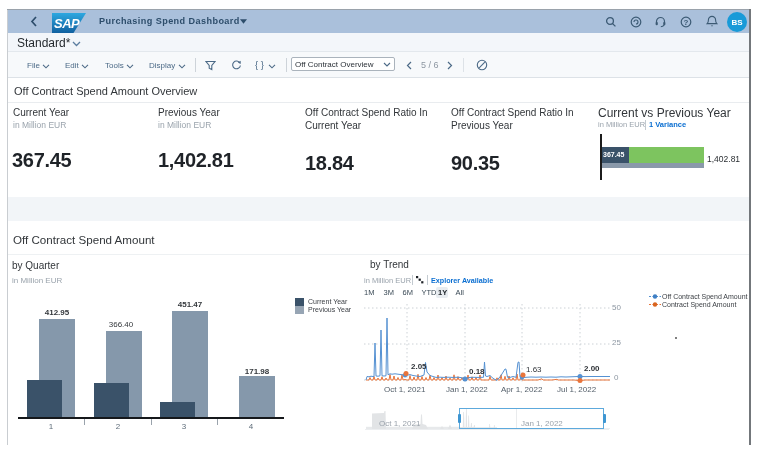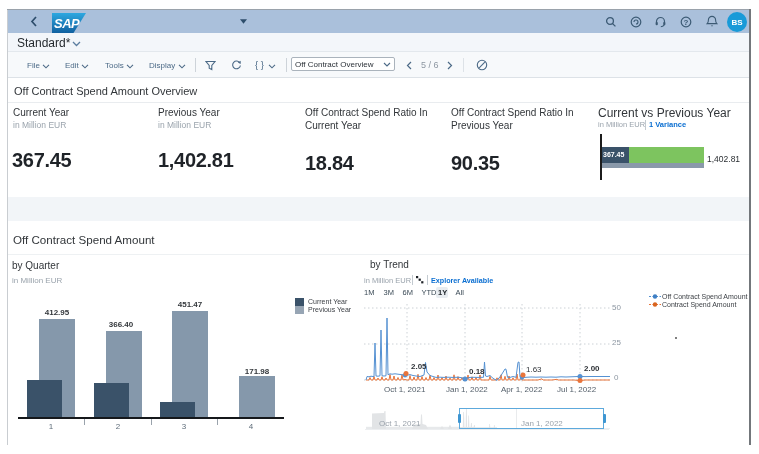--- a/index.html
+++ b/index.html
@@ -24,20 +24,21 @@
 <svg class="abs" style="left:52px;top:13px;" width="34" height="20" viewBox="0 0 34 20">
   <defs>
         <linearGradient id="sapg" x1="0" y1="0" x2="0" y2="1">
     <stop offset="0" stop-color="#2ea8e0"></stop>
           <stop offset="1" stop-color="#1060a0"></stop>
   </linearGradient>
       </defs>
   <path d="M0,0 H34 L21.5,20 H0 Z" fill="url(#sapg)"></path>
   <text x="2" y="15" font-family="Liberation Sans, sans-serif" font-size="13" font-weight="bold" font-style="italic" fill="#fff" letter-spacing="-0.5">SAP</text>
 </svg>
+<div class="t" style="left:99px;top:16px;font-size:9.1px;font-weight:bold;color:#2d4d6b;letter-spacing:0.42px;">Purchasing Spend Dashboard</div>
 <svg class="abs" style="left:240px;top:19px;" width="7" height="5" viewBox="0 0 7 5">
       <polygon points="0,0.3 7,0.3 3.5,4.7" fill="#2d4d6b"></polygon>
     </svg>
 
 <svg class="abs" style="left:605px;top:16px;" width="12" height="12" viewBox="0 0 12 12">
       <circle cx="5" cy="5" r="3.4" fill="none" stroke="#3c5a74" stroke-width="1.3"></circle>
       <line x1="7.6" y1="7.6" x2="10.4" y2="10.4" stroke="#3c5a74" stroke-width="1.3"></line>
     </svg>
 <svg class="abs" style="left:630px;top:16px;" width="12" height="12" viewBox="0 0 12 12">
       <circle cx="6" cy="6" r="4.8" fill="none" stroke="#3c5a74" stroke-width="1.2"></circle>
@@ -157,21 +158,21 @@
 
 <div class="abs" style="left:39px;top:319px;width:36px;height:98px;background:#8598ab;"></div>
 <div class="abs" style="left:27px;top:380px;width:35px;height:37px;background:#3a5269;"></div>
 <div class="abs" style="left:106px;top:331px;width:36px;height:86px;background:#8598ab;"></div>
 <div class="abs" style="left:94px;top:383px;width:35px;height:34px;background:#3a5269;"></div>
 <div class="abs" style="left:172px;top:311px;width:36px;height:106px;background:#8598ab;"></div>
 <div class="abs" style="left:160px;top:402px;width:35px;height:15px;background:#3a5269;"></div>
 <div class="abs" style="left:239px;top:376px;width:36px;height:41px;background:#8598ab;"></div>
 
 <div class="t" style="left:37px;top:308px;width:40px;text-align:center;font-size:8px;font-weight:600;color:#34383c;">412.95</div>
-<div class="t" style="left:101px;top:320px;width:40px;text-align:center;font-size:8px;font-weight:700;color:#34383c;">366.40</div>
+<div class="t" style="left:101px;top:320px;width:40px;text-align:center;font-size:8px;font-weight:400;color:#34383c;">366.40</div>
 <div class="t" style="left:170px;top:300px;width:40px;text-align:center;font-size:8px;font-weight:600;color:#34383c;">451.47</div>
 <div class="t" style="left:237px;top:366.5px;width:40px;text-align:center;font-size:8px;font-weight:600;color:#34383c;">171.98</div>
 
 <div class="abs" style="left:18px;top:417px;width:266px;height:2px;background:#15181b;"></div>
 <div class="abs" style="left:84px;top:419px;width:1px;height:6px;background:#9aa3ac;"></div>
 <div class="abs" style="left:151px;top:419px;width:1px;height:6px;background:#9aa3ac;"></div>
 <div class="abs" style="left:217px;top:419px;width:1px;height:6px;background:#9aa3ac;"></div>
 <div class="t" style="left:41px;top:422px;width:20px;text-align:center;font-size:8px;color:#5e6c79;">1</div>
 <div class="t" style="left:108px;top:422px;width:20px;text-align:center;font-size:8px;color:#5e6c79;">2</div>
 <div class="t" style="left:174px;top:422px;width:20px;text-align:center;font-size:8px;color:#5e6c79;">3</div>

